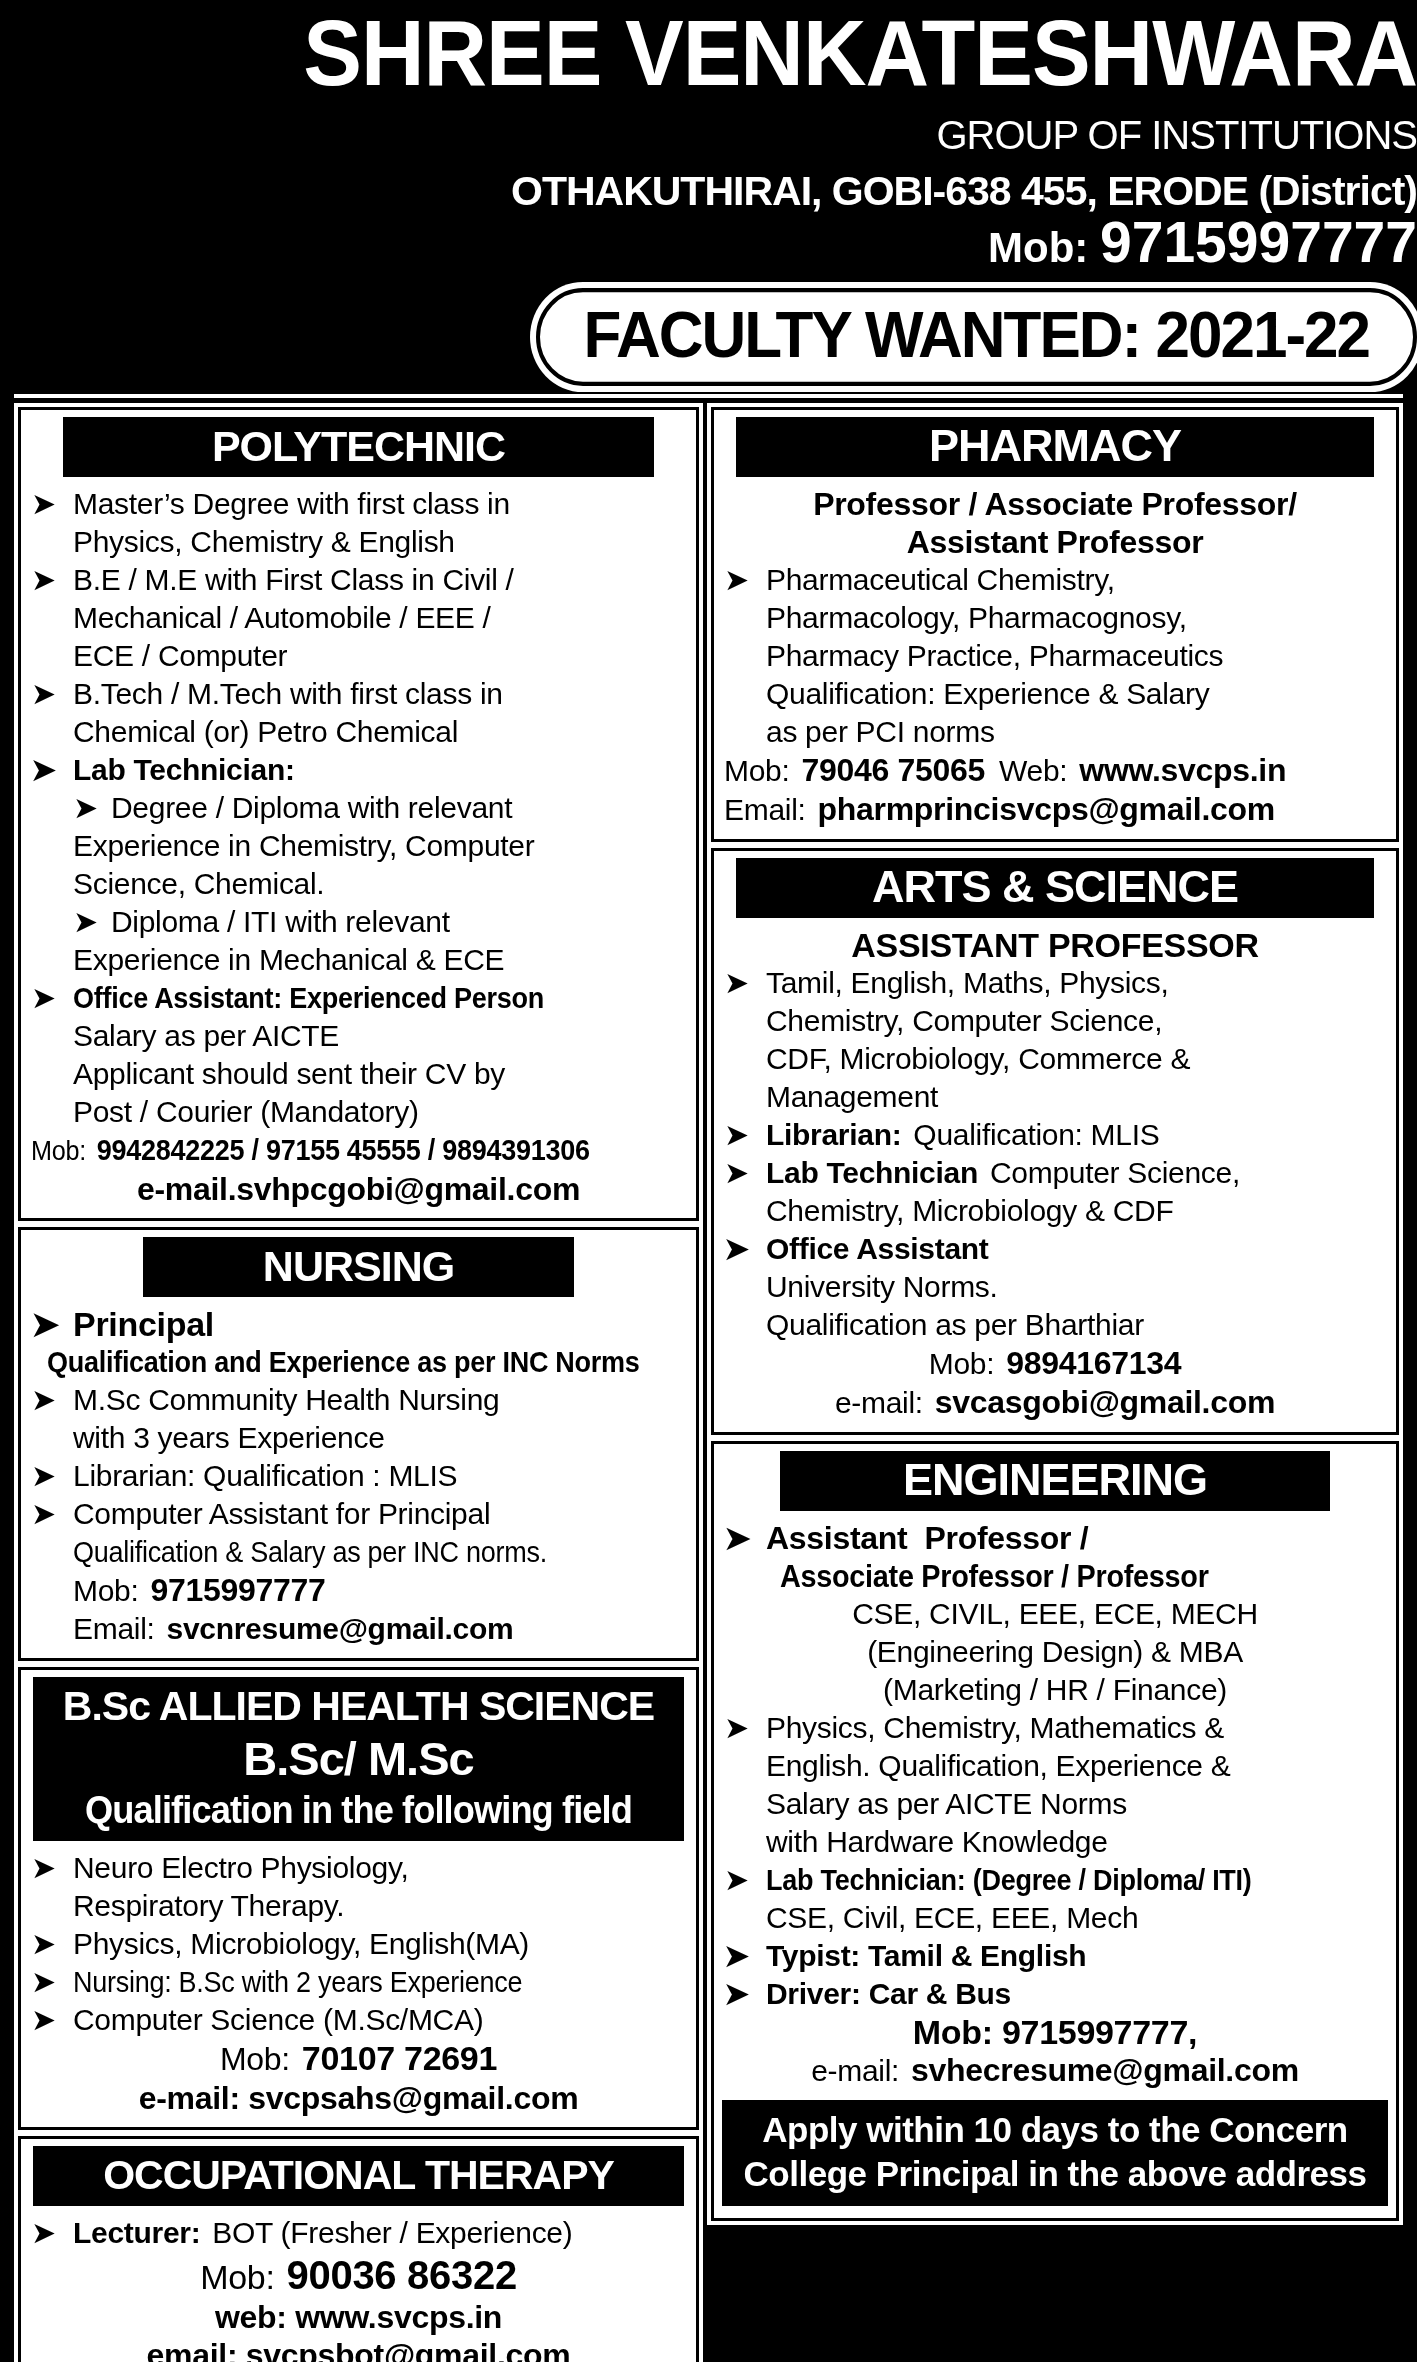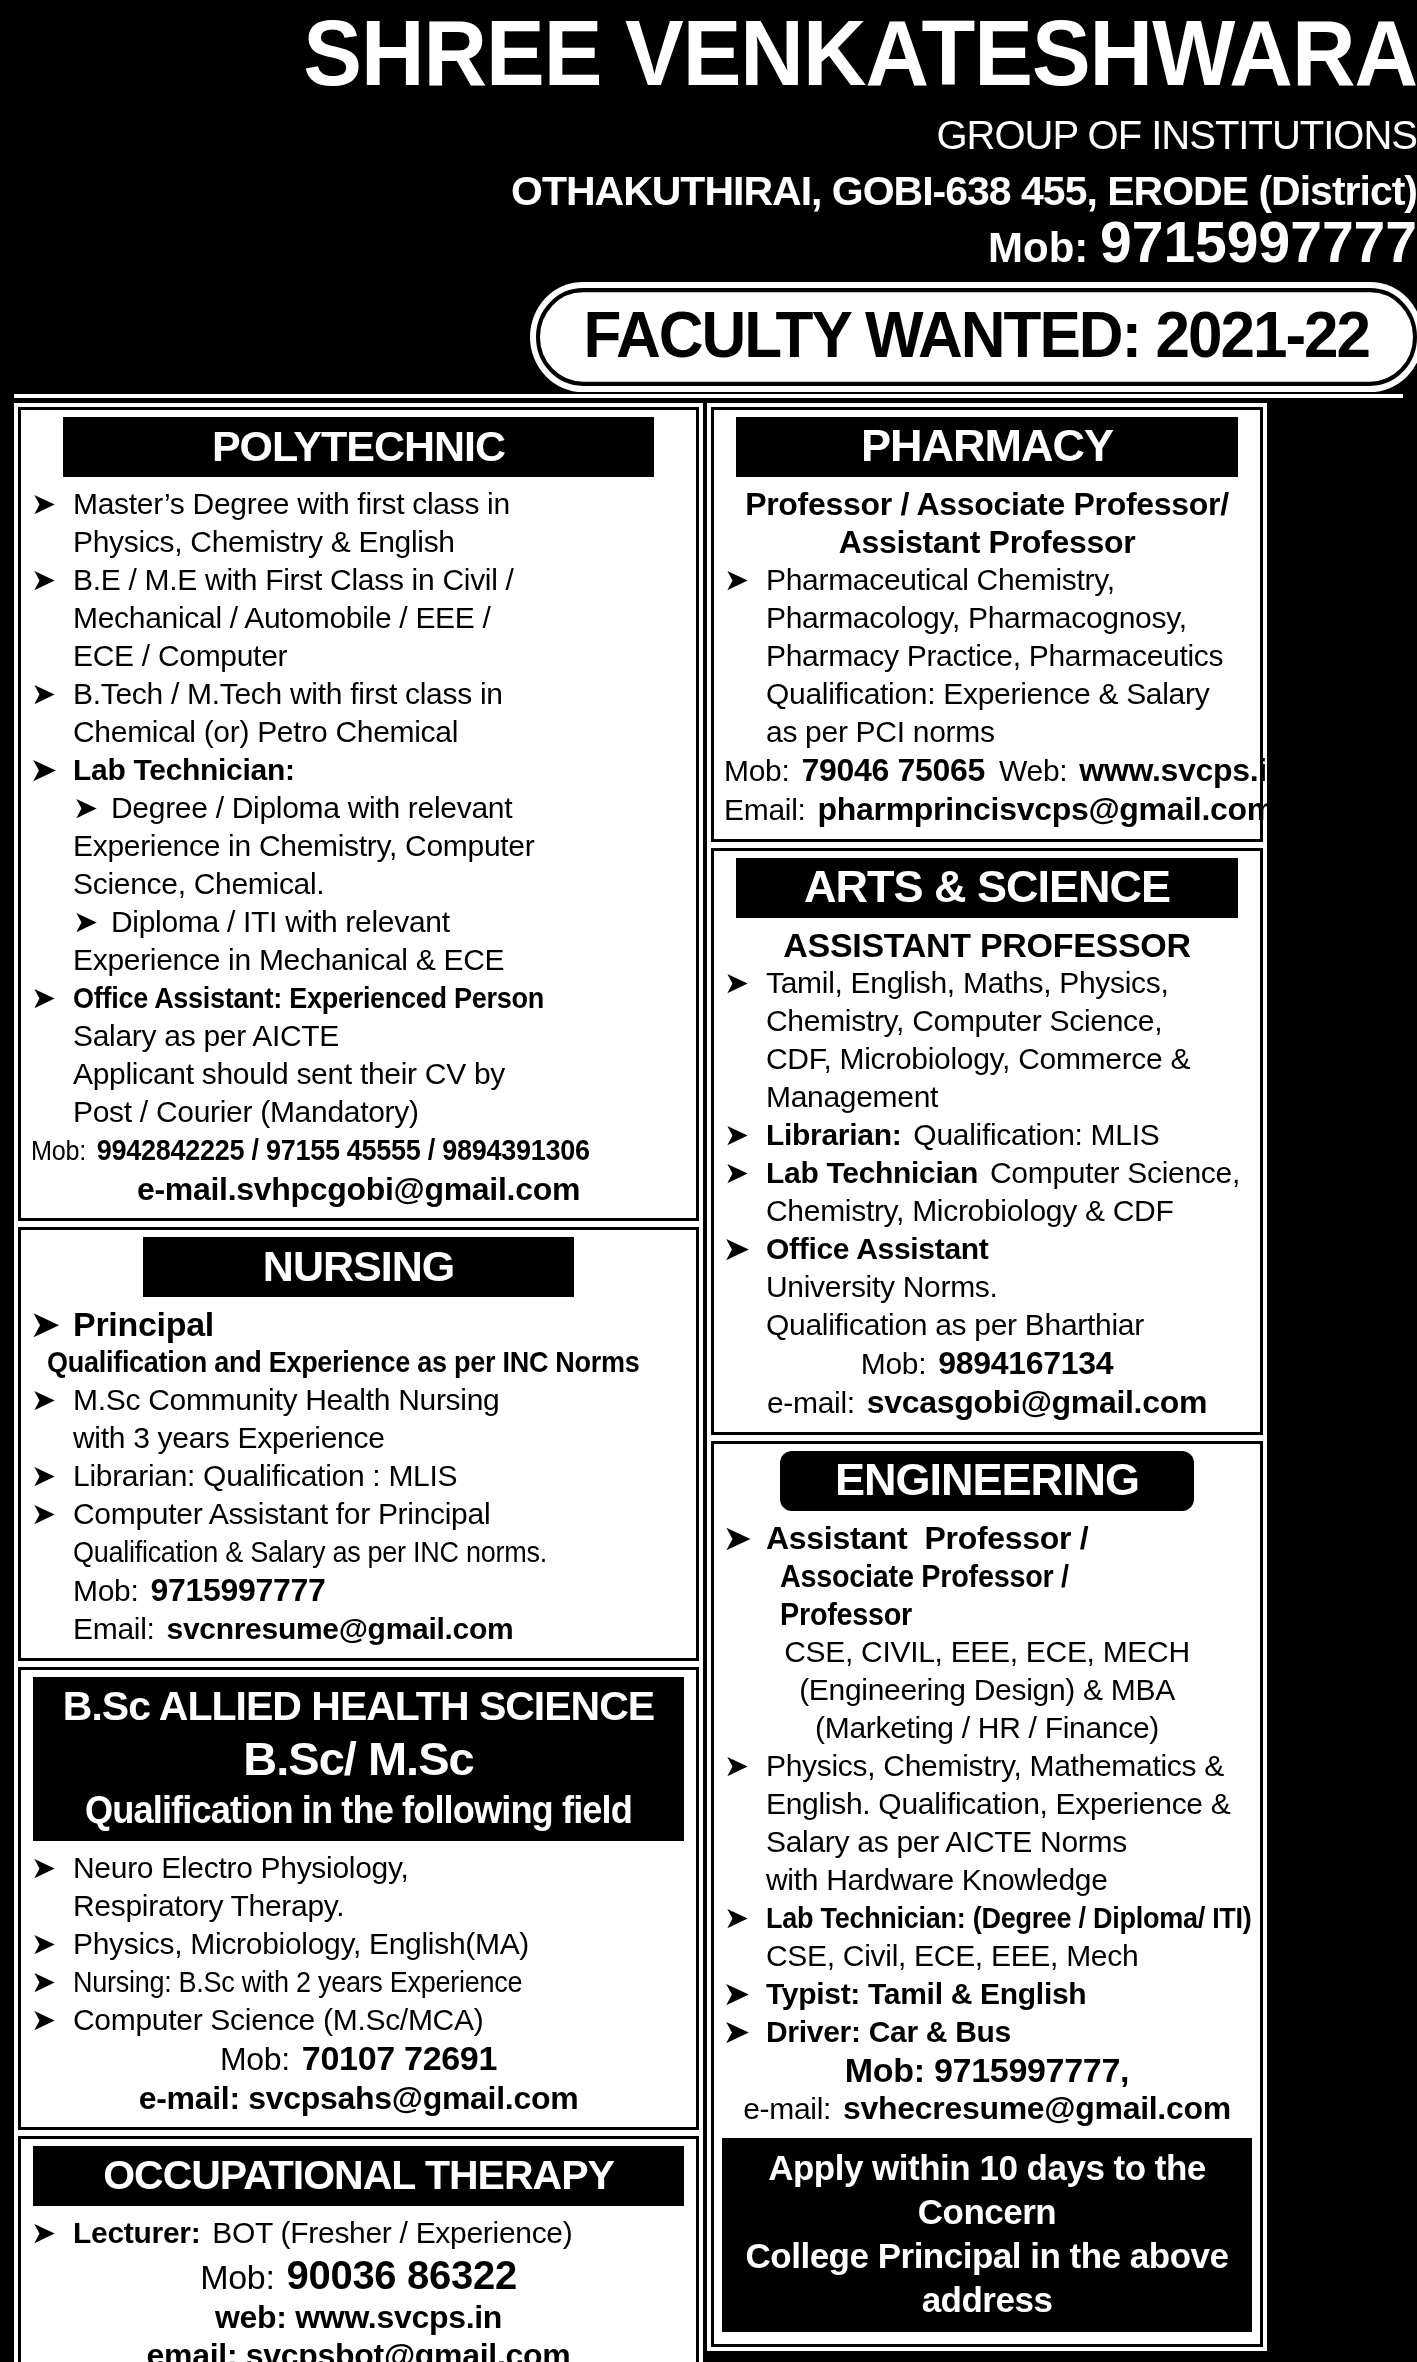--- a/index.html
+++ b/index.html
@@ -21,28 +21,28 @@
     padding:6px 44px 10px;border:4px solid #000;border-radius:48px;
     box-shadow:0 0 0 6px #fff;transform:scaleY(1.04);
   }
   
   .cols{
     display:flex;gap:4px;margin:10px 14px 0;align-items:flex-start;
     border-top:4px solid #fff;padding-top:5px;
   }
   .col{background:#fff;padding:4px;display:flex;flex-direction:column;gap:6px;box-sizing:border-box;}
   .col.left{width:689px;}
-  .col.right{width:560px;}
+  .col.right{width:696px;}
   .box{background:#fff;border:3px solid #000;padding:5px 6px 10px;}
   .bh{background:#000;color:#fff;font-weight:bold;text-align:center;letter-spacing:-1px;}
   .bh1{font-size:43px;line-height:52px;padding:3px 0 5px;margin:2px 36px 8px;}
   .nursing .bh1{margin:2px 116px 8px;}
   .occ .bh1{margin:2px 6px 8px;font-size:41px;}
   .pharm .bh1,.arts .bh1{margin:2px 16px 8px;font-size:45px;}
-  .eng .bh1{margin:2px 60px 8px;font-size:45px;border-radius:12px;}
+  .eng .bh1{margin:2px 60px 8px;font-size:45px;}
   .bh3{padding:4px 2px 8px;margin:2px 6px 8px;}
   .bh3 .ht1{font-size:41px;line-height:50px;}
   .bh3 .ht2{font-size:47px;line-height:56px;}
   .bh3 .ht3{font-size:39px;line-height:46px;transform:scaleX(.93);transform-origin:50% 50%;}
   
   .ln{font-size:30px;line-height:38px;padding-left:4px;letter-spacing:-0.3px;}
   .ar{display:inline-block;width:42px;}
   .sub{padding-left:46px;}
   .sub .ar{width:38px;}
   .cont{padding-left:46px;}

